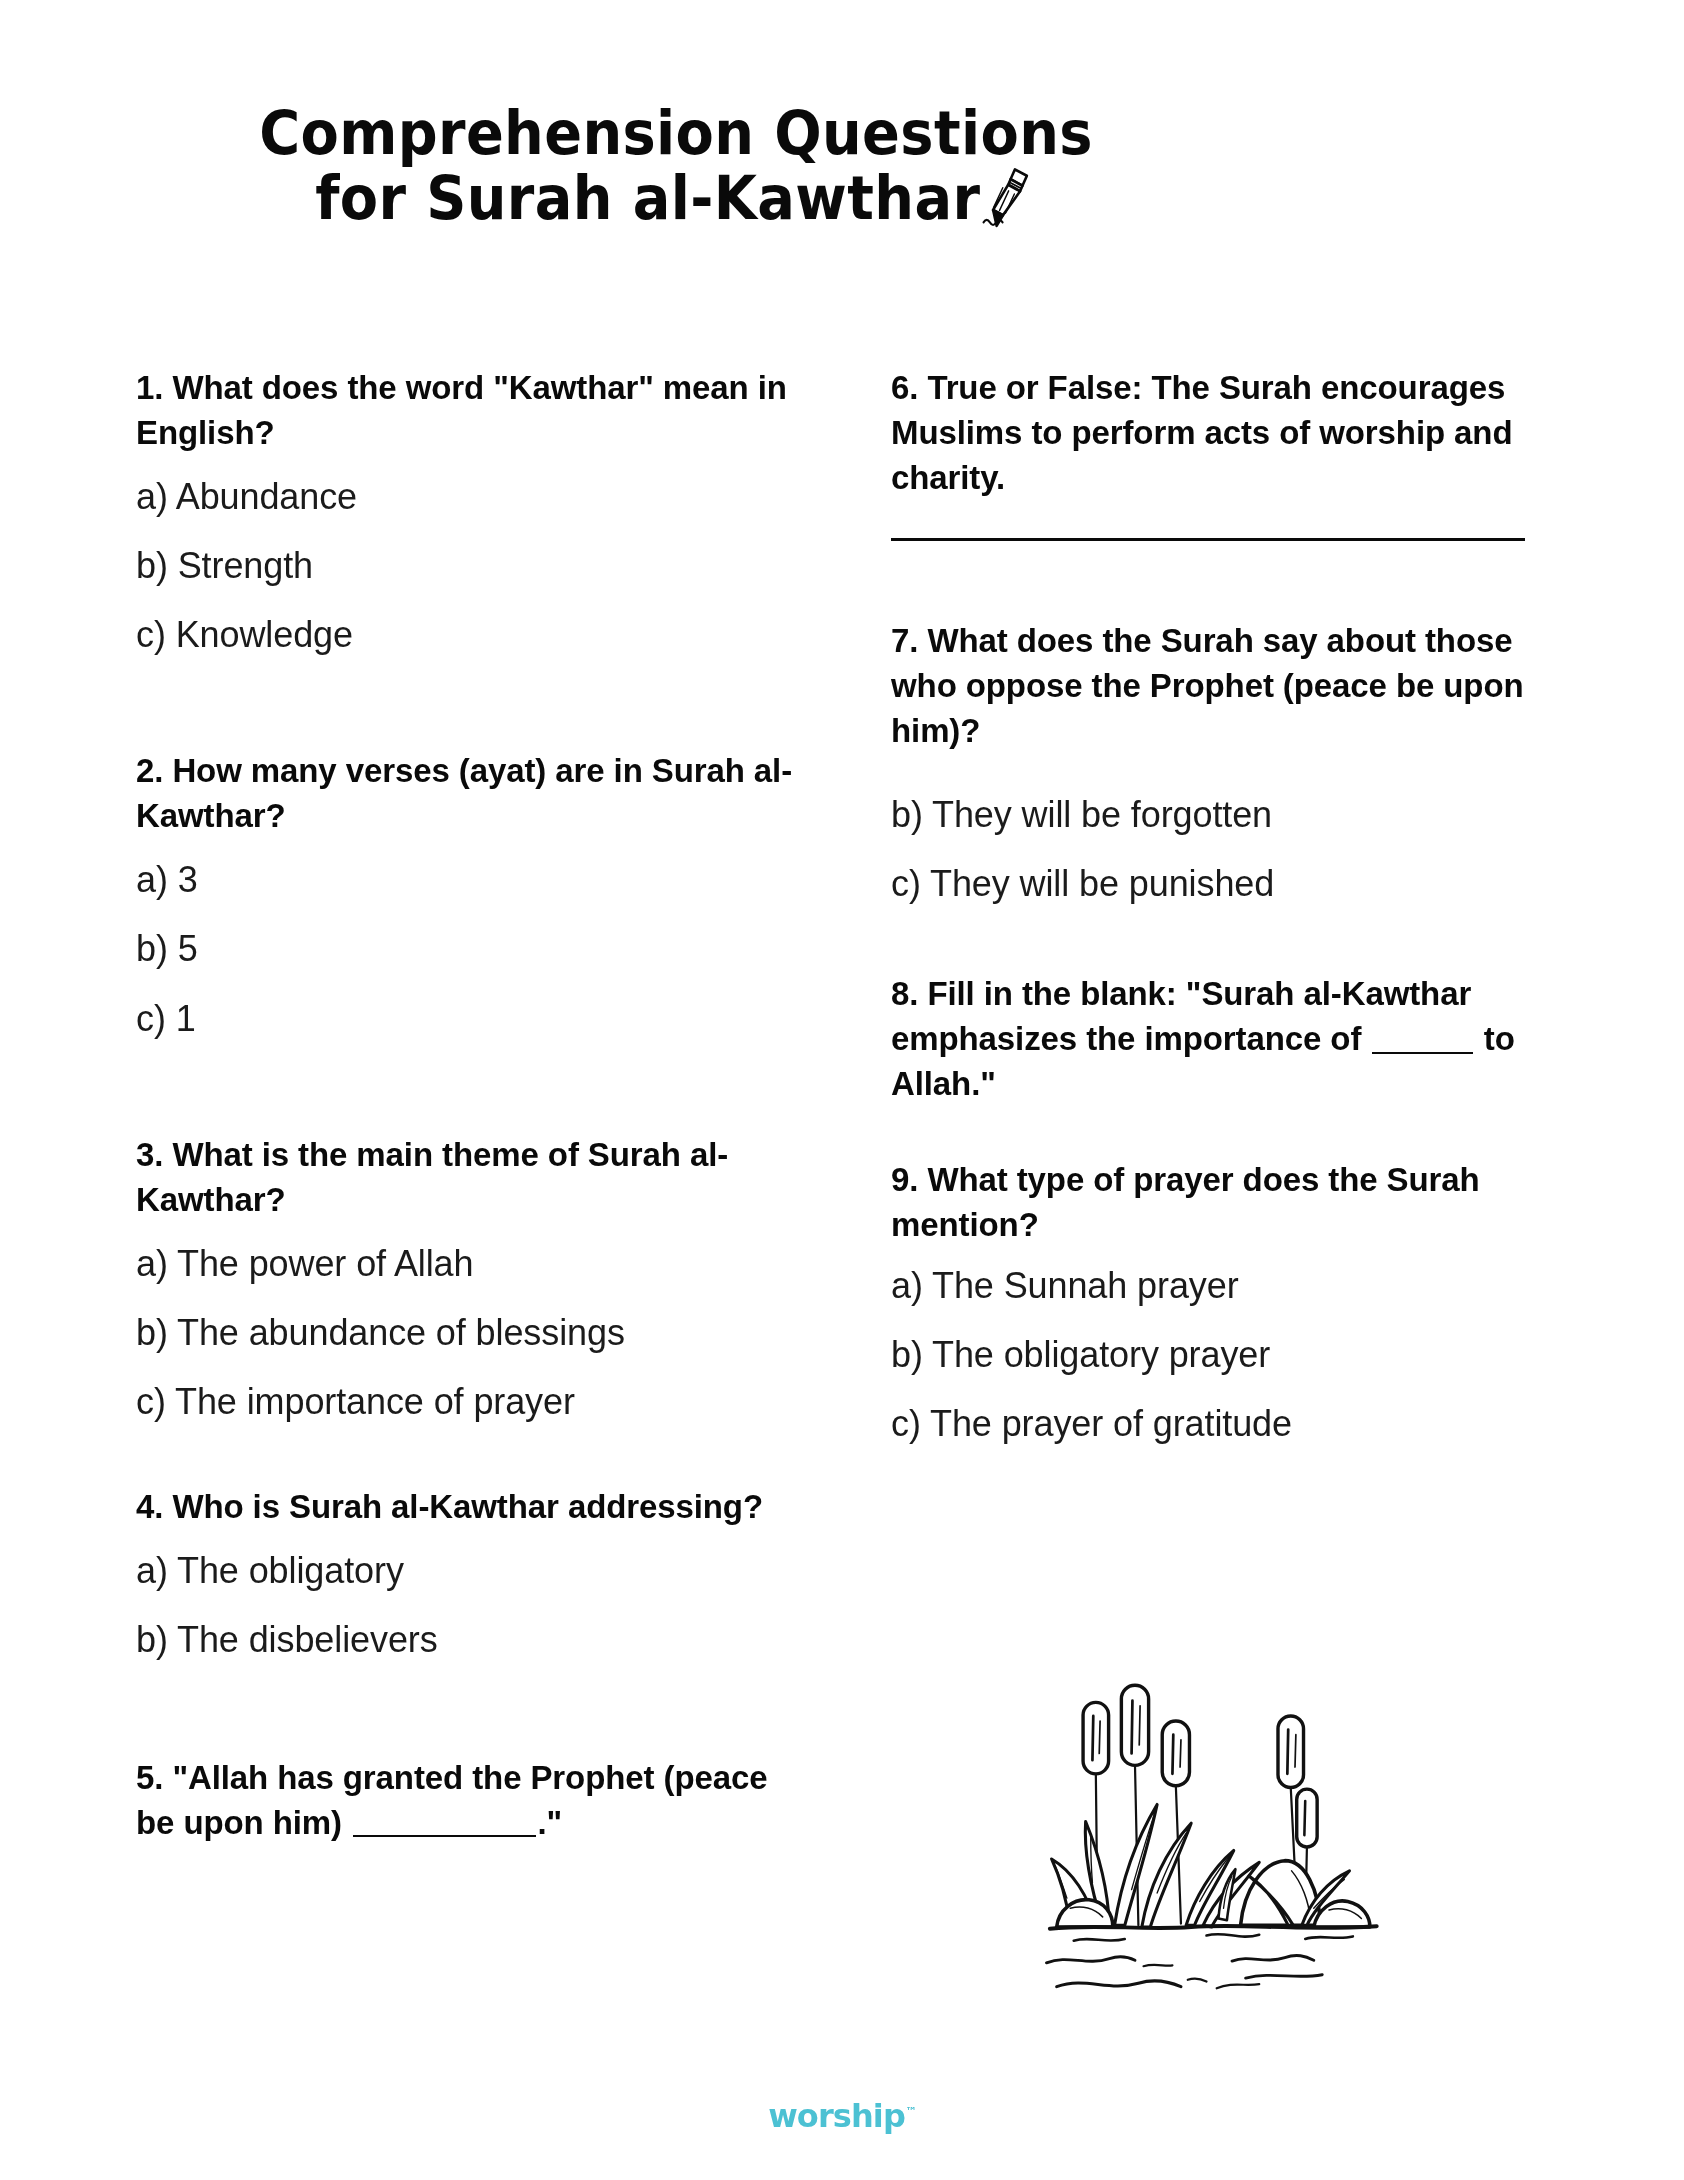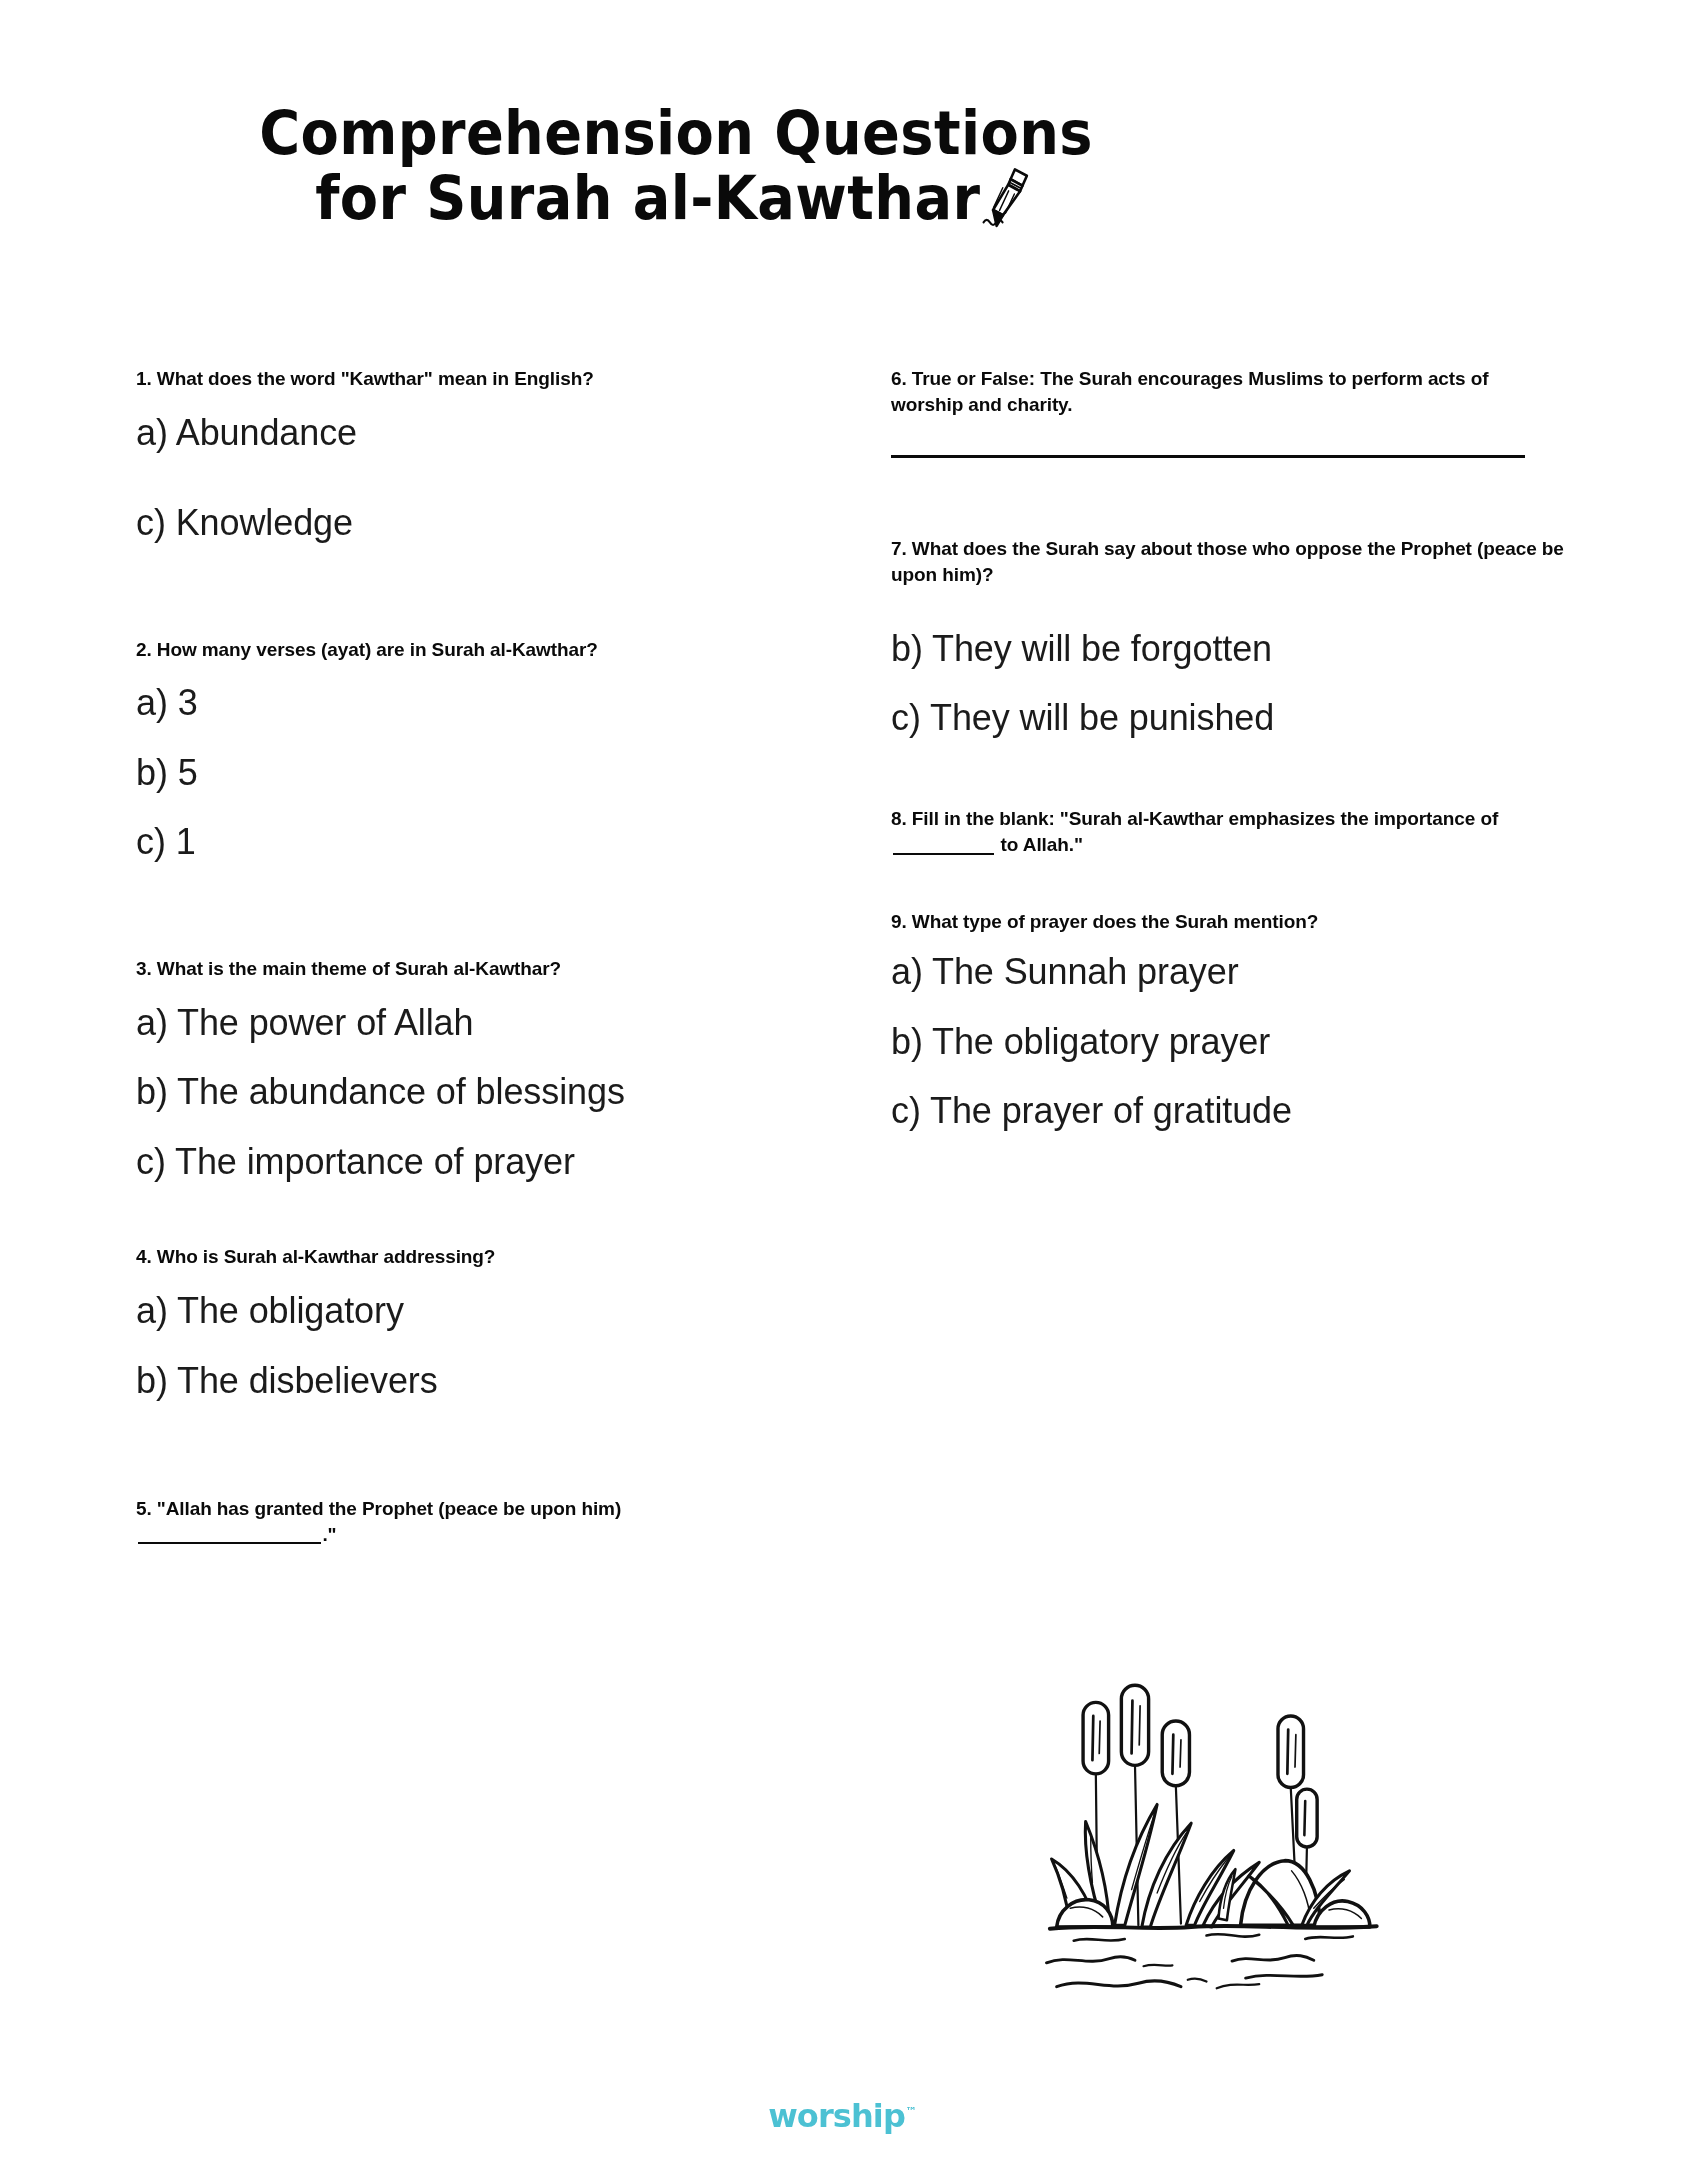--- a/index.html
+++ b/index.html
@@ -53,21 +53,21 @@
     position: absolute;
     top: 366px;
   }
   .col-left  { left: 136px;  width: 673px; }
   .col-right { left: 891px; width: 673px; }
 
   .q-block { margin-bottom: 0; }
 
   .q-text {
     font-weight: 700;
-    font-size: 19px;
+    font-size: 33px;
     line-height: 1.36;
     color: #0a0a0a;
     letter-spacing: -0.1px;
     margin: 0;
   }
   .opt {
     font-weight: 400;
     font-size: 36px;
     line-height: 1.36;
     color: #1b1b1b;
@@ -170,20 +170,21 @@
     </div>
   </div>
 
   <div class="col col-left">
 
     <div class="q-block">
       <p class="q-text">1. What does the word "Kawthar" mean in English?</p>
       <div class="sp-20"></div>
       <p class="opt">a) Abundance</p>
       <div class="sp-24"></div>
+      <p class="opt">b) Strength</p>
       <div class="sp-24"></div>
       <p class="opt">c) Knowledge</p>
     </div>
 
     <div class="sp-104"></div>
 
     <div class="q-block">
       <p class="q-text">2. How many verses (ayat) are in Surah al-Kawthar?</p>
       <div class="sp-20"></div>
       <p class="opt">a) 3</p>

